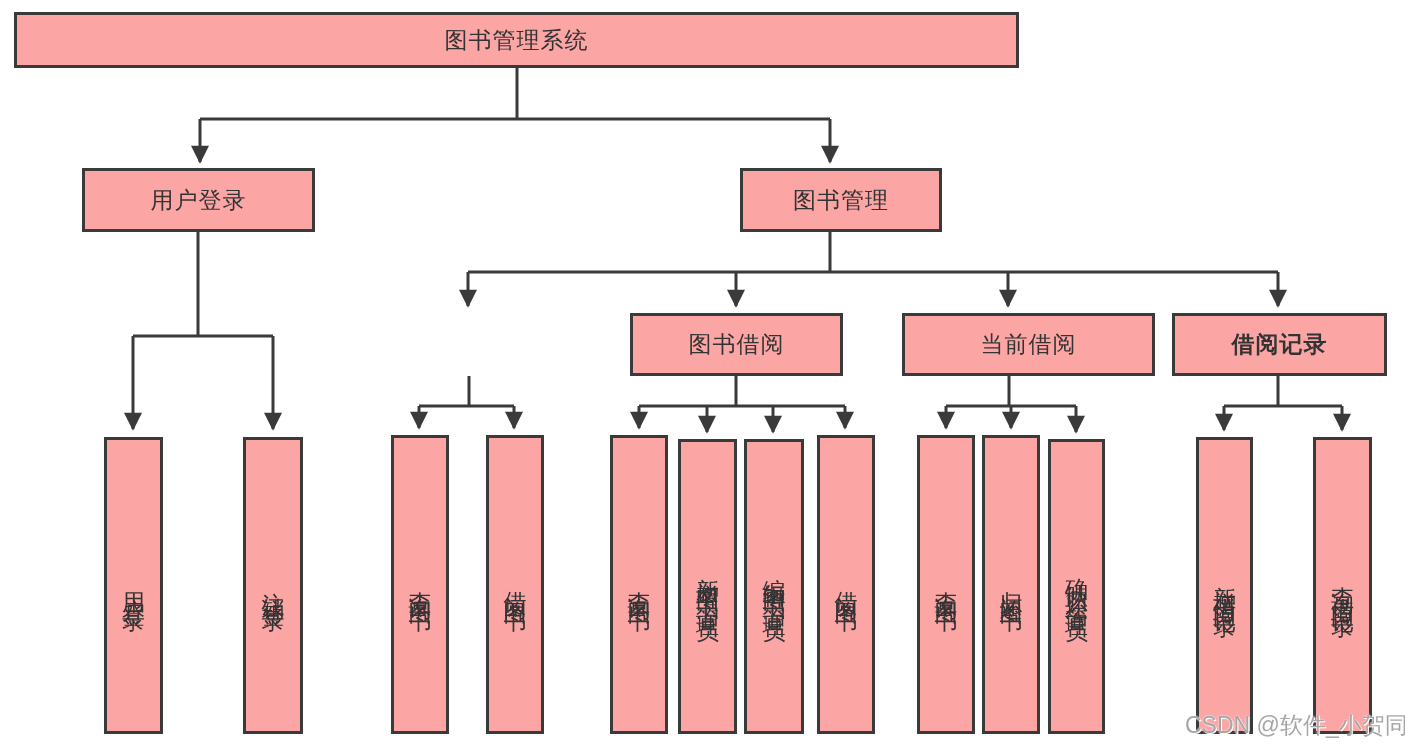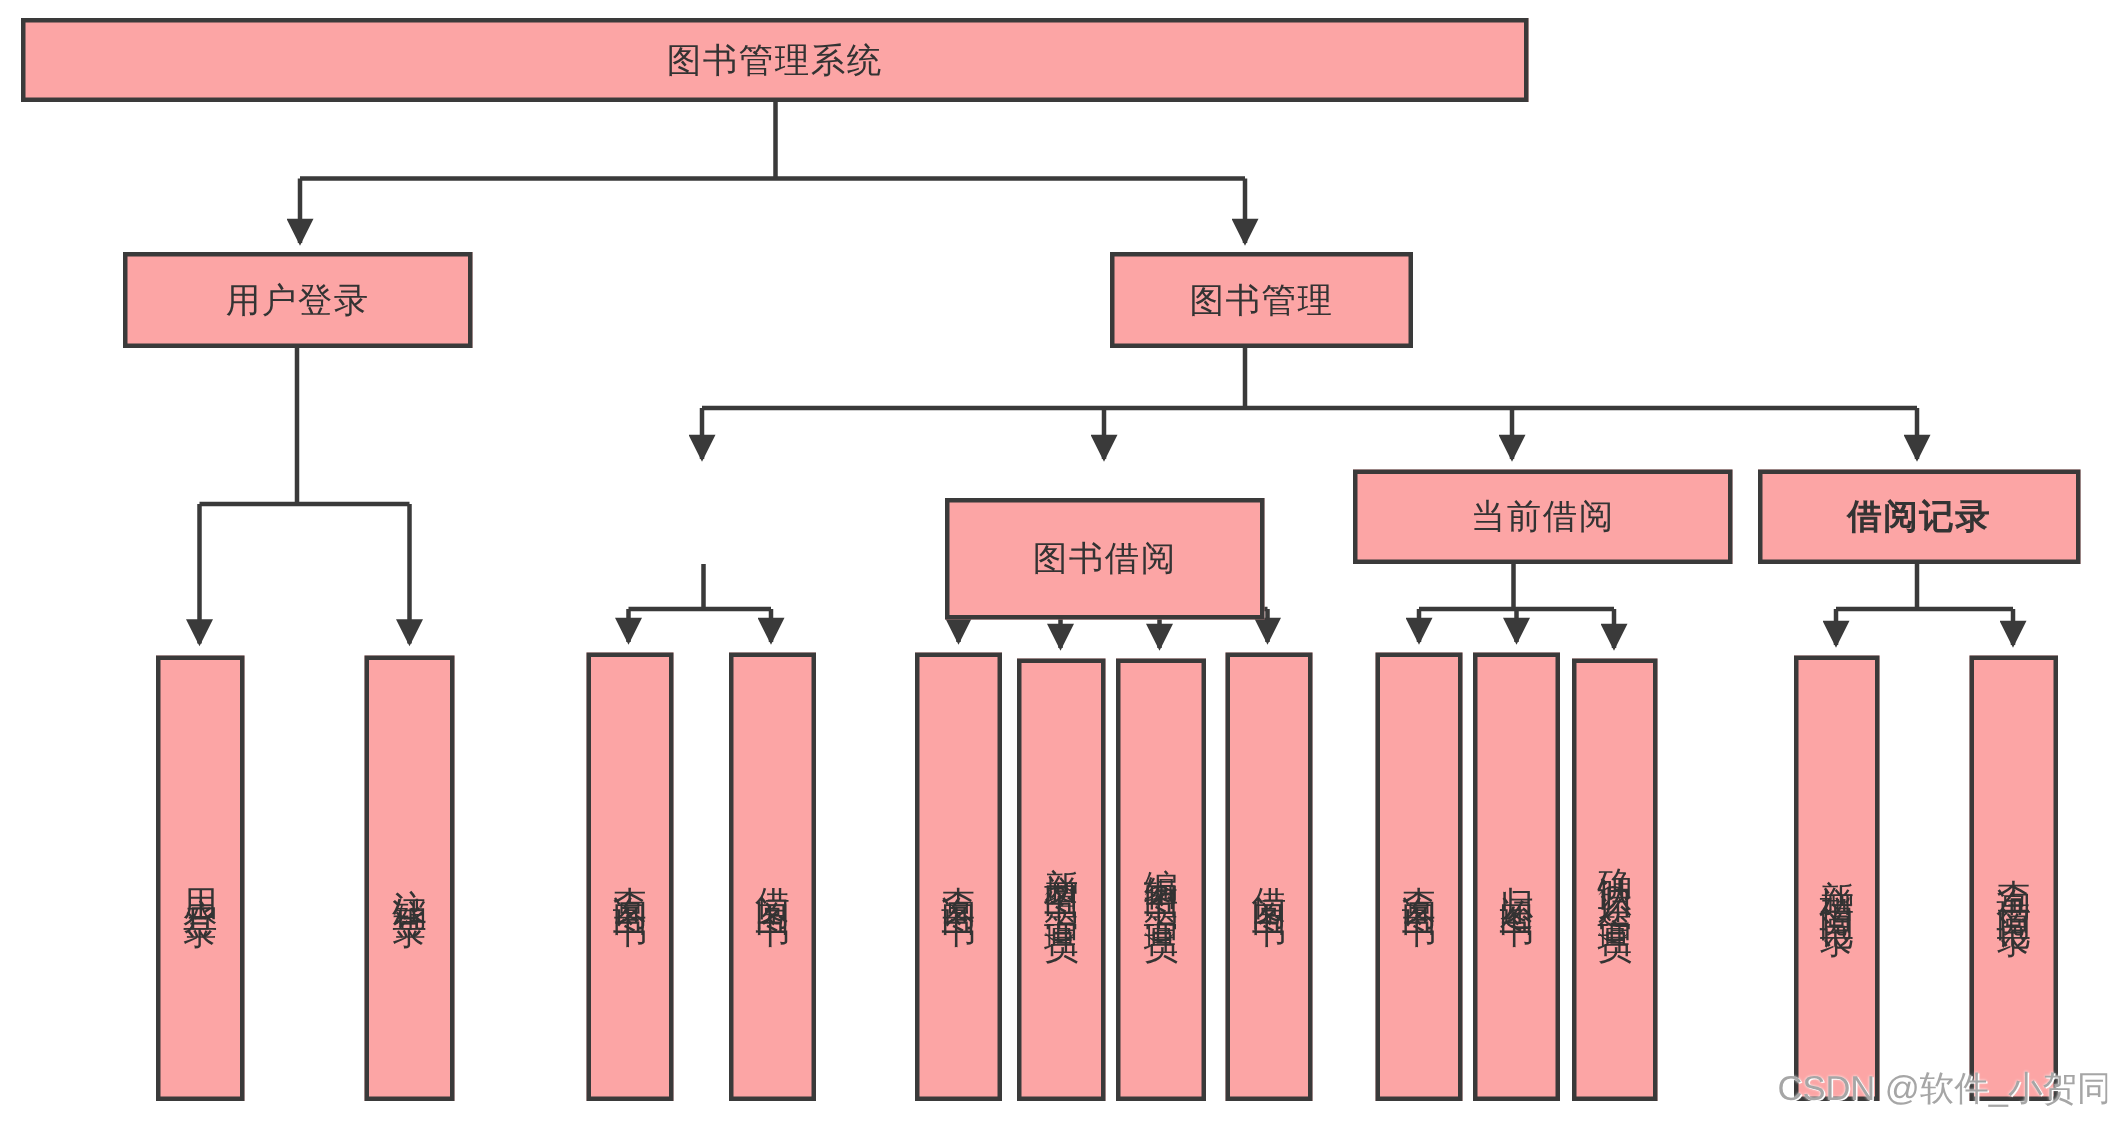--- a/index.html
+++ b/index.html
@@ -93,21 +93,21 @@
     <span>图书管理系统</span>
   </div>
 
   <div class="box h" style="left:82px; top:168px; width:233px; height:64px;">
     <span>用户登录</span>
   </div>
   <div class="box h" style="left:740px; top:168px; width:202px; height:64px;">
     <span>图书管理</span>
   </div>
 
-  <div class="box h" style="left:630px; top:332px; width:213px; height:81px;">
+  <div class="box h" style="left:630px; top:313px; width:213px; height:63px;">
     <span>图书借阅</span>
   </div>
   <div class="box h" style="left:902px; top:313px; width:253px; height:63px;">
     <span>当前借阅</span>
   </div>
   <div class="box h" style="left:1172px; top:313px; width:215px; height:63px;font-weight:bold;">
     <span>借阅记录</span>
   </div>
 
   <div class="box v" style="left:104px; top:437px; width:59px; height:297px;">

